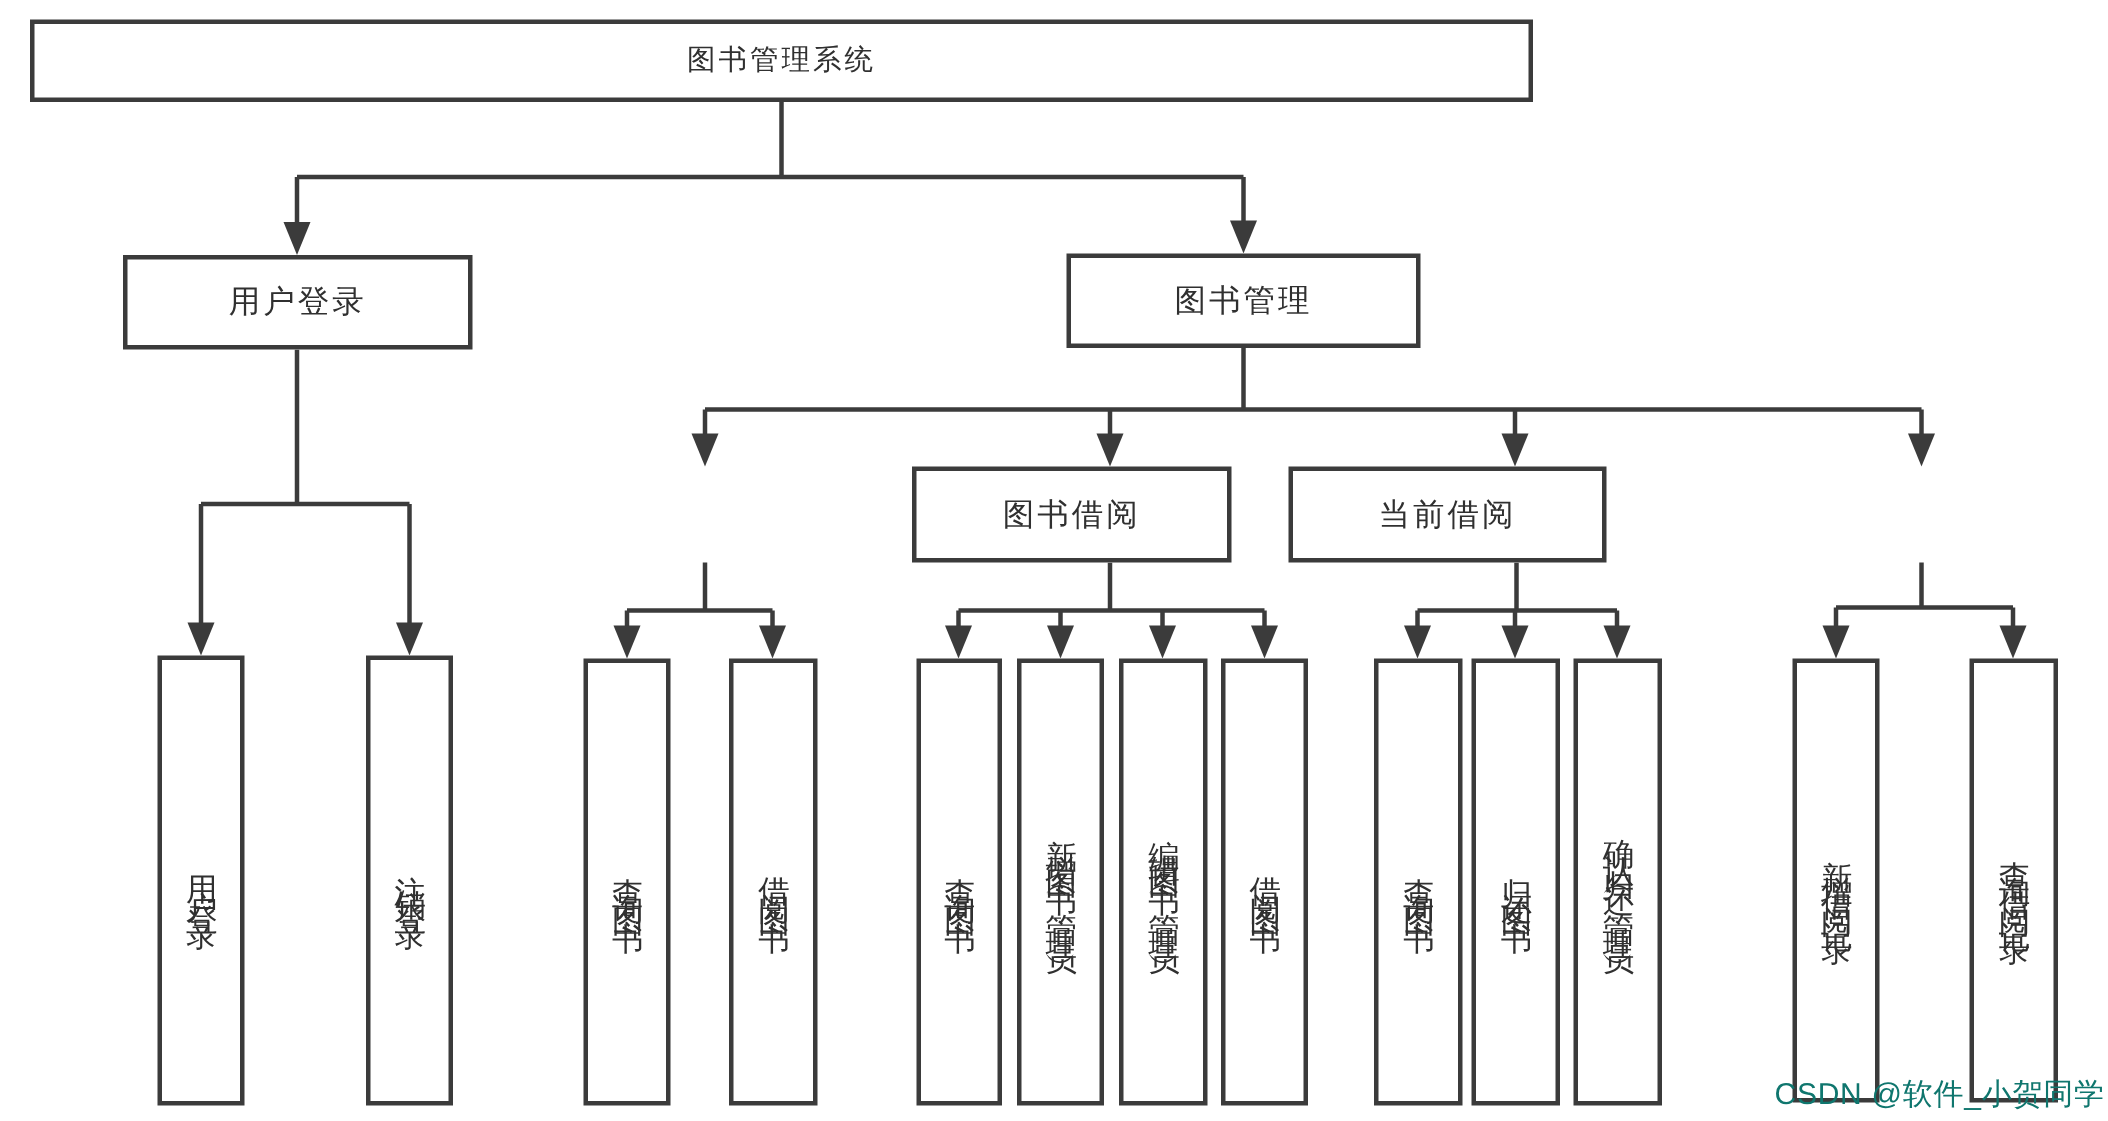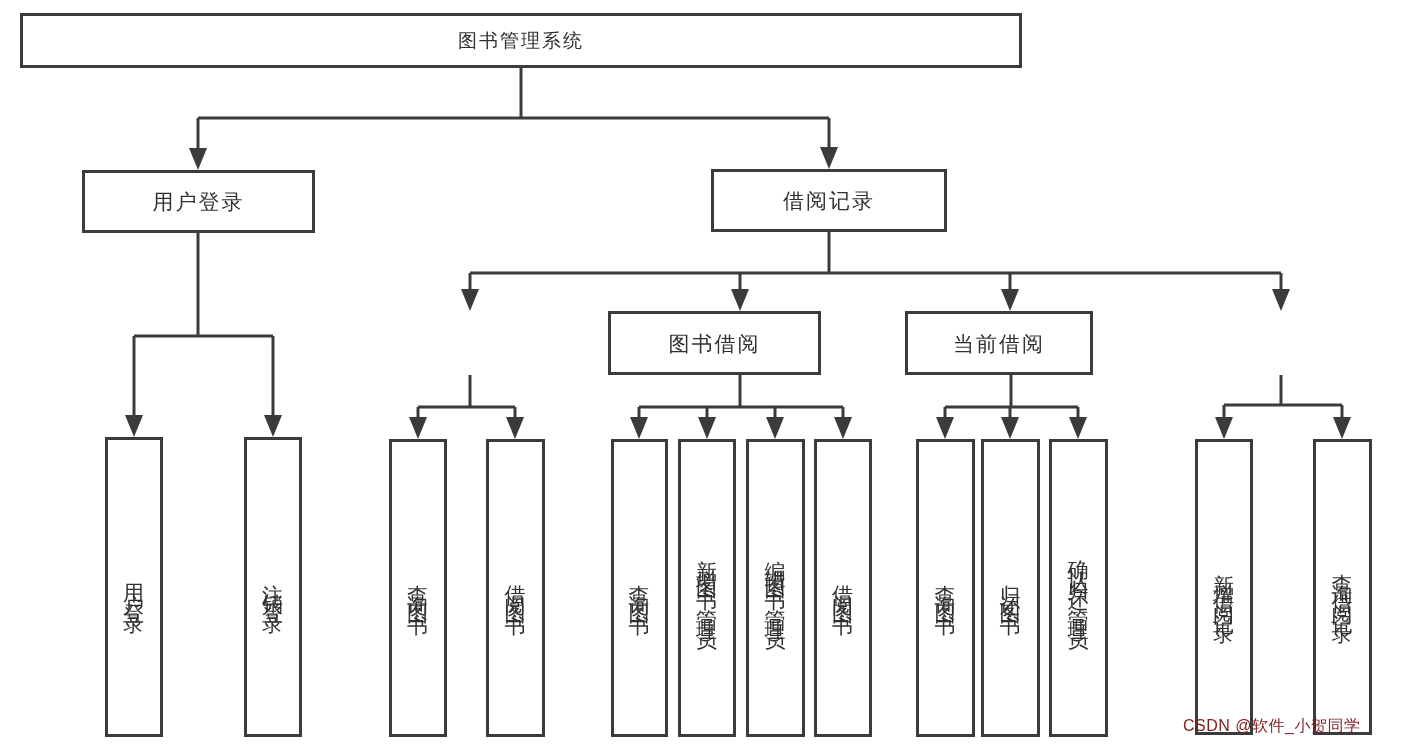--- a/index.html
+++ b/index.html
@@ -17,21 +17,21 @@
     text-align:center;line-height:1;
   }
   .hbox{font-size:21px;letter-spacing:2px;}
   .root{font-size:19px;}
   .vbox{
     font-size:21px;letter-spacing:10px;
     writing-mode:vertical-rl;text-orientation:mixed;
   }
   .watermark{
     position:absolute;left:1183px;top:716px;width:215px;
-    font-size:16px;letter-spacing:0.5px;color:#7f1d1d;
+    font-size:20px;letter-spacing:0.5px;color:#0f766e;
     white-space:nowrap;z-index:5;
   }
 </style>
 </head>
 <body>
 
 <div class="canvas">
 
   <svg class="wires" width="1405" height="747" viewBox="0 0 1405 747">
     <g>
@@ -98,24 +98,24 @@
       <path d="M1224 405 V419"></path>
         <polygon points="1215,417 1233,417 1224,439"></polygon>
       <path d="M1342 405 V419"></path>
         <polygon points="1333,417 1351,417 1342,439"></polygon>
     </g>
   </svg>
 
   <div class="node hbox root" style="left:20px;top:13px;width:1002px;height:55px">图书管理系统</div>
 
   <div class="node hbox" style="left:82px;top:170px;width:233px;height:63px">用户登录</div>
-  <div class="node hbox" style="left:711px;top:169px;width:236px;height:63px">借阅记录</div>
+  <div class="node hbox" style="left:711px;top:169px;width:236px;height:63px">图书管理</div>
 
   <div class="node hbox" style="left:608px;top:311px;width:213px;height:64px">图书借阅</div>
-  <div class="node hbox" style="left:905px;top:311px;width:188px;height:64px">当前借阅</div>
+  <div class="node hbox" style="left:859px;top:311px;width:212px;height:64px">当前借阅</div>
 
   <div class="node vbox" style="left:105px;top:437px;width:58px;height:300px">用户登录</div>
   <div class="node vbox" style="left:244px;top:437px;width:58px;height:300px">注销登录</div>
 
   <div class="node vbox" style="left:389px;top:439px;width:58px;height:298px">查询图书</div>
   <div class="node vbox" style="left:486px;top:439px;width:59px;height:298px">借阅图书</div>
 
   <div class="node vbox" style="left:611px;top:439px;width:57px;height:298px">查询图书</div>
   <div class="node vbox" style="left:678px;top:439px;width:58px;height:298px">新增图书（管理员）</div>
   <div class="node vbox" style="left:746px;top:439px;width:59px;height:298px">编辑图书（管理员）</div>

